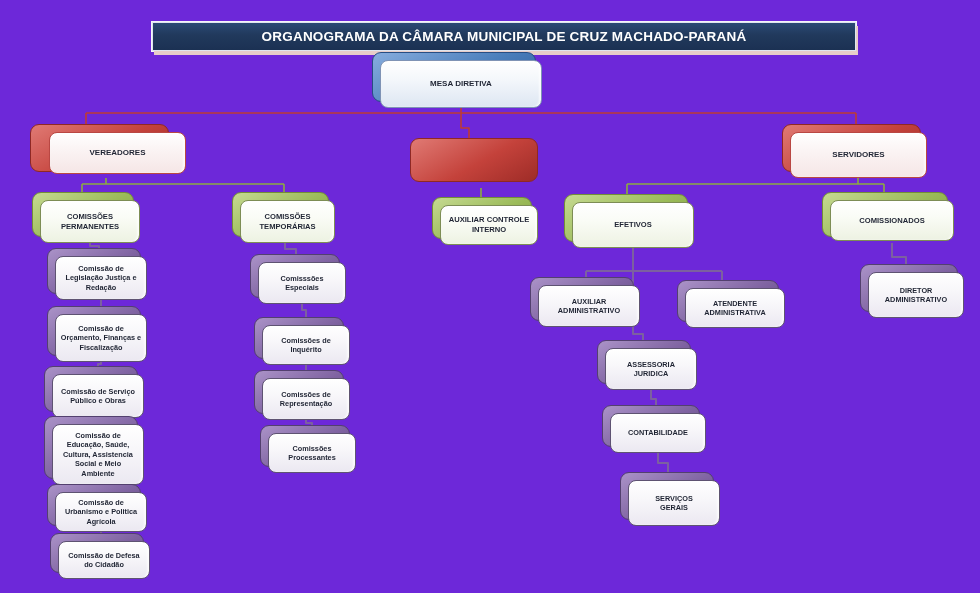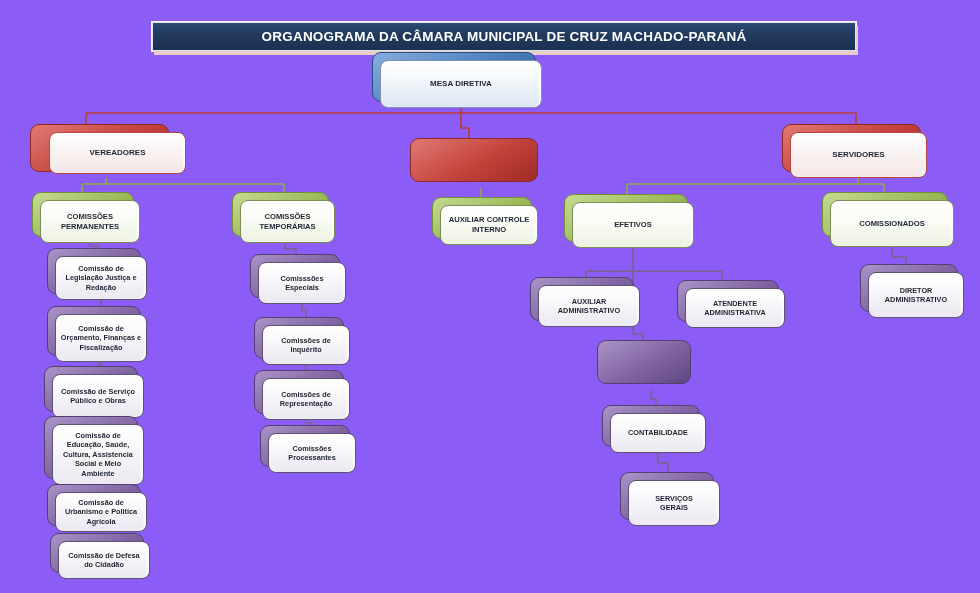--- a/index.html
+++ b/index.html
@@ -1,17 +1,17 @@
 <!DOCTYPE html>
 <html><head>
 <meta charset="utf-8">
 <style>
   html,body{margin:0;padding:0;background:#ffffff;}
   #stage{
-    position:relative;width:980px;height:593px;background:#8b5cf6;overflow:hidden;
+    position:relative;width:980px;height:593px;background:#6d28d9;overflow:hidden;
     font-family:"Liberation Sans",sans-serif;
   }
   
   .title-bar{
     position:absolute;left:152px;top:22px;width:702px;height:27px;
     background:linear-gradient(180deg,#2a4a74 0%,#21395c 45%,#1b3153 100%);
     border:1px solid #dfe5ef;
     box-shadow:2px 4px 0 #e7cdc9, 0 0 0 1px #f3f5f9;
     display:flex;align-items:center;justify-content:center;
   }
@@ -117,21 +117,21 @@
         <div class="shadow green" style="width: 98px; height: 40px;"></div>
         <div class="face f-green" style="left: 8px; top: 8px; width: 98px; height: 40px;">AUXILIAR  CONTROLE
 INTERNO</div>
       </div>
       <div class="node" style="left: 564px; top: 194px; width: 130px; height: 54px; border-radius: 17px;">
         <div class="shadow green" style="width: 122px; height: 46px;"></div>
         <div class="face f-green" style="left: 8px; top: 8px; width: 122px; height: 46px;">EFETIVOS</div>
       </div>
       <div class="node" style="left: 822px; top: 192px; width: 132px; height: 51px;">
         <div class="shadow green" style="width: 124px; height: 43px;"></div>
-        <div class="face f-green" style="left: 8px; top: 8px; width: 124px; height: 47px;">COMISSIONADOS</div>
+        <div class="face f-green" style="left: 8px; top: 8px; width: 124px; height: 41px;">COMISSIONADOS</div>
       </div>
       <div class="node" style="left: 47px; top: 248px; width: 100px; height: 52px;">
         <div class="shadow purple" style="width: 92px; height: 44px;"></div>
         <div class="face f-purple" style="left: 8px; top: 8px; width: 92px; height: 44px;">Comissão de
 Legislação Justiça e
 Redação</div>
       </div>
       <div class="node" style="left: 47px; top: 306px; width: 100px; height: 56px;">
         <div class="shadow purple" style="width: 92px; height: 48px;"></div>
         <div class="face f-purple" style="left: 8px; top: 8px; width: 92px; height: 48px;">Comissão de
@@ -187,20 +187,22 @@
         <div class="face f-purple" style="left: 8px; top: 8px; width: 102px; height: 42px;">AUXILIAR
 ADMINISTRATIVO</div>
       </div>
       <div class="node" style="left: 677px; top: 280px; width: 108px; height: 48px;">
         <div class="shadow purple" style="width: 100px; height: 40px;"></div>
         <div class="face f-purple" style="left: 8px; top: 8px; width: 100px; height: 40px;">ATENDENTE
 ADMINISTRATIVA</div>
       </div>
       <div class="node" style="left: 597px; top: 340px; width: 100px; height: 50px;">
         <div class="shadow purple" style="width: 92px; height: 42px;"></div>
+        <div class="face f-purple" style="left: 8px; top: 8px; width: 92px; height: 42px;">ASSESSORIA
+JURIDICA</div>
       </div>
       <div class="node" style="left: 602px; top: 405px; width: 104px; height: 48px;">
         <div class="shadow purple" style="width: 96px; height: 40px;"></div>
         <div class="face f-purple" style="left: 8px; top: 8px; width: 96px; height: 40px;">CONTABILIDADE</div>
       </div>
       <div class="node" style="left: 620px; top: 472px; width: 100px; height: 54px;">
         <div class="shadow purple" style="width: 92px; height: 46px;"></div>
         <div class="face f-purple" style="left: 8px; top: 8px; width: 92px; height: 46px;">SERVIÇOS
 GERAIS</div>
       </div>

